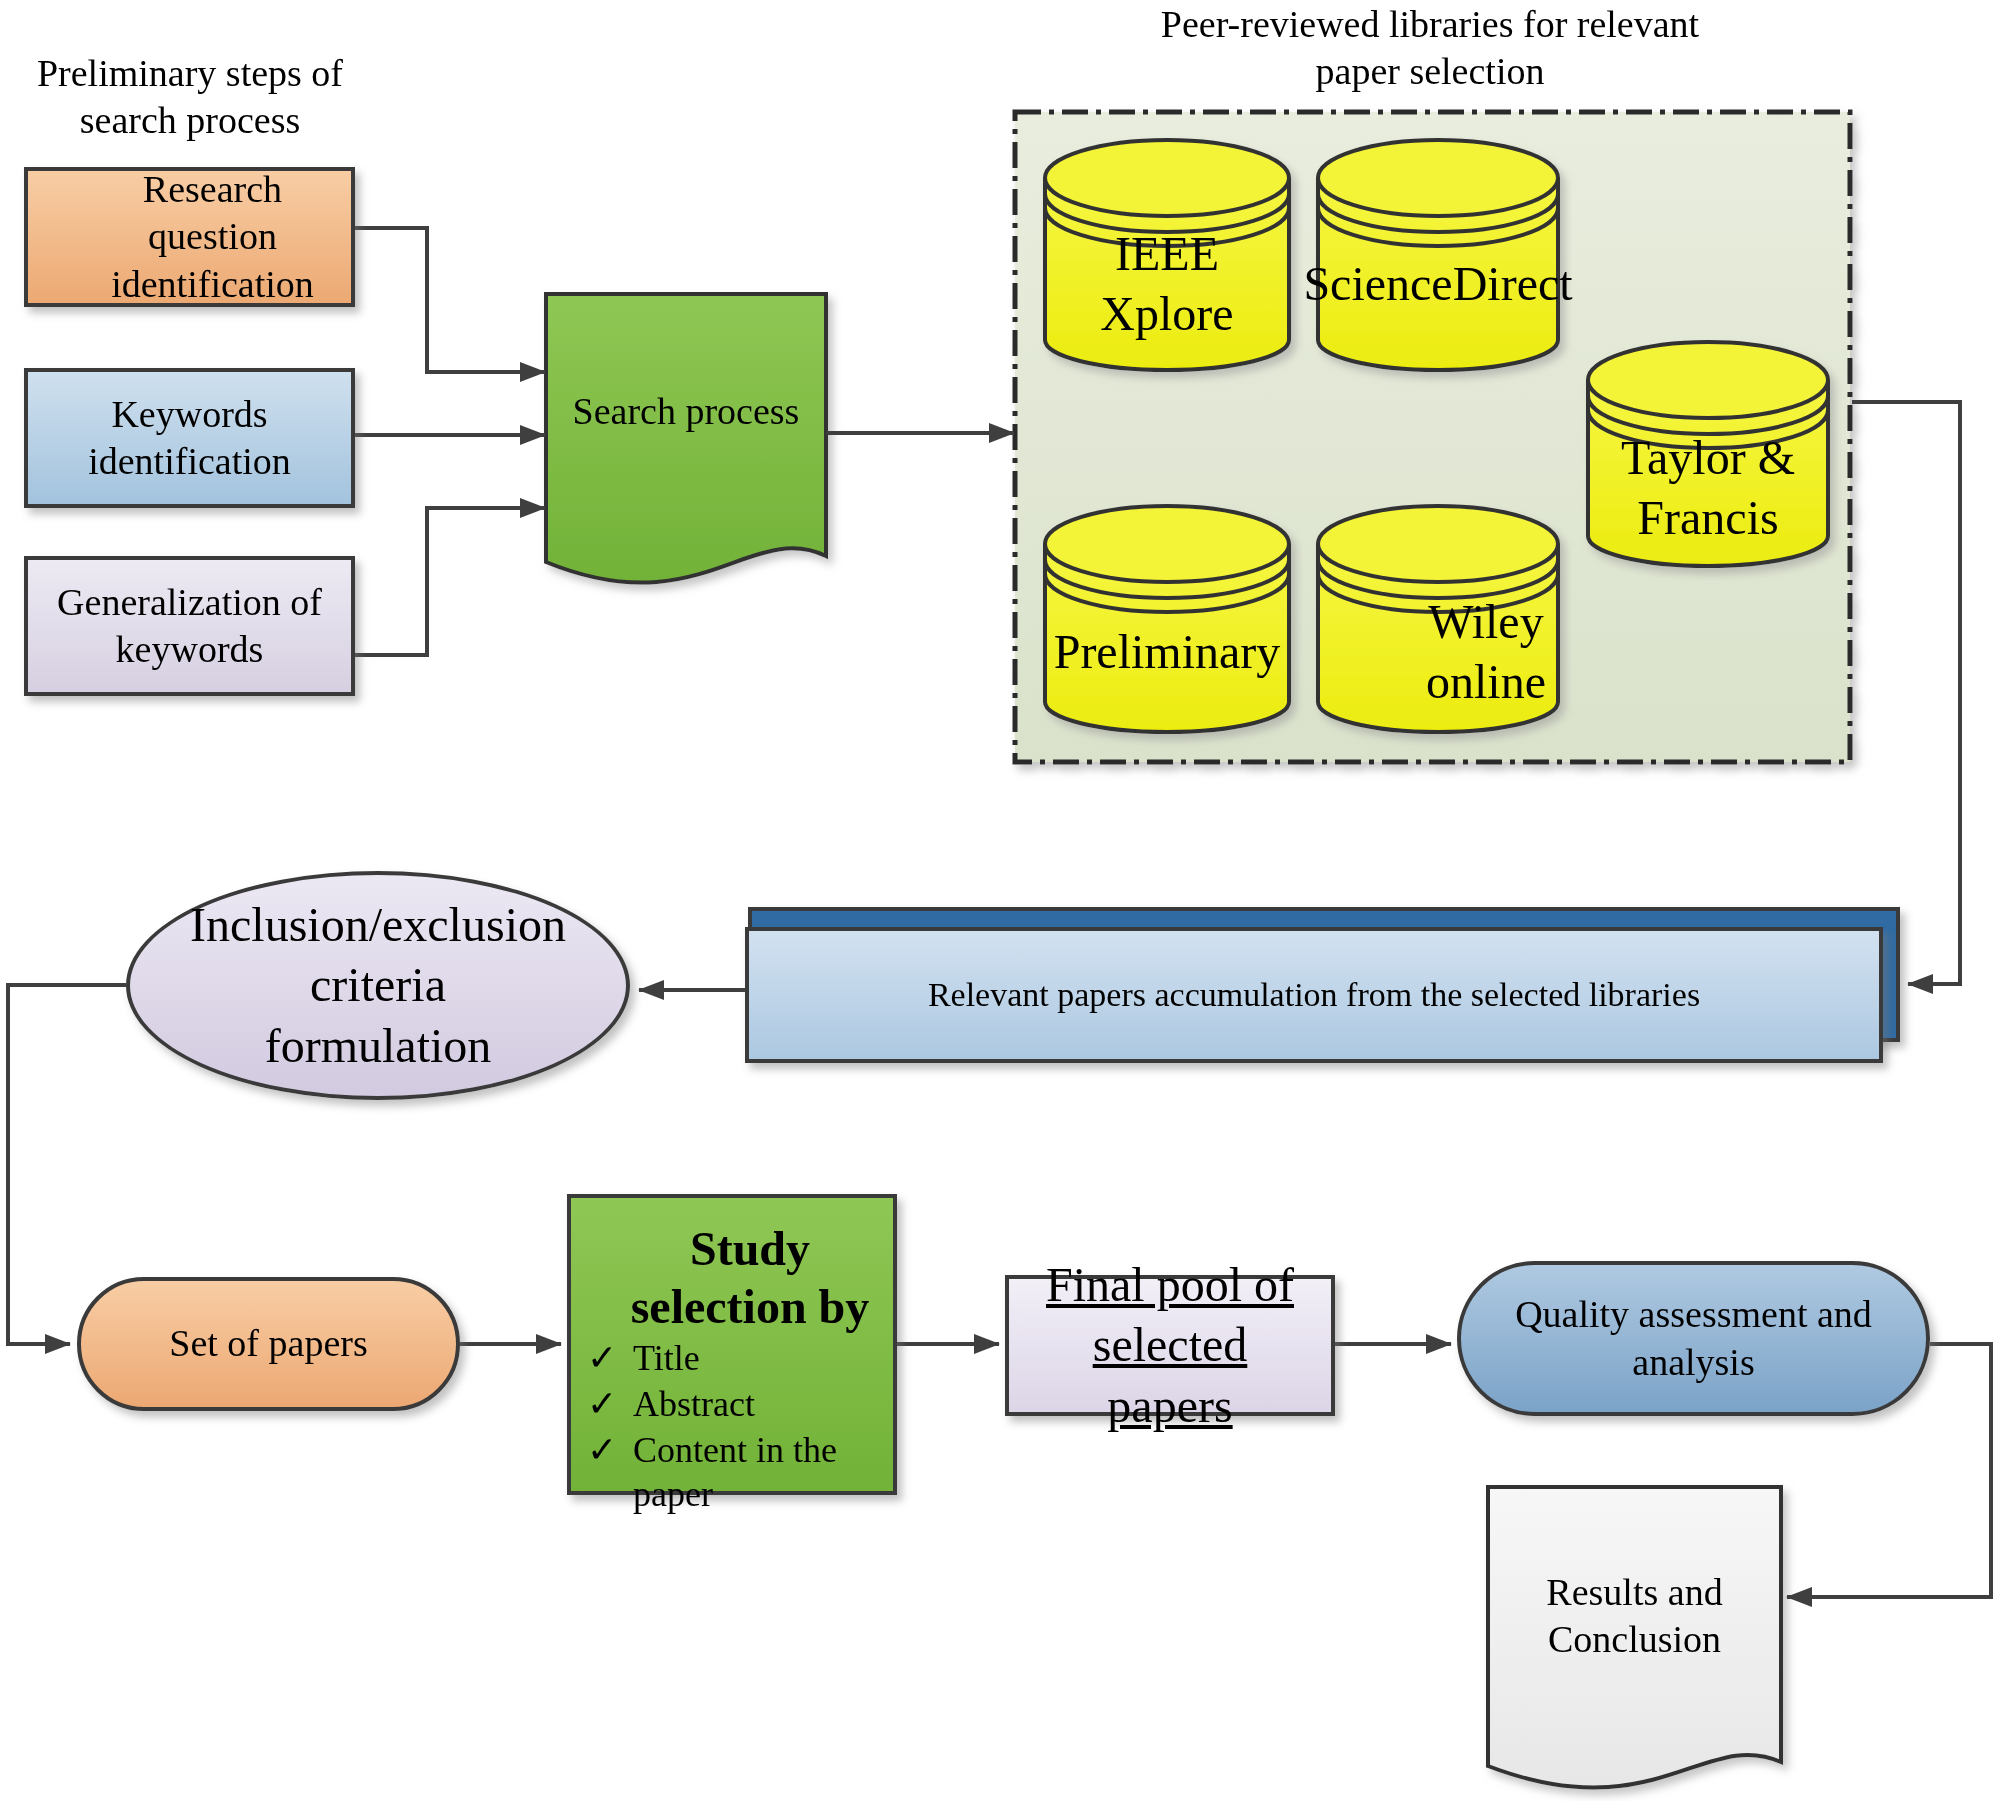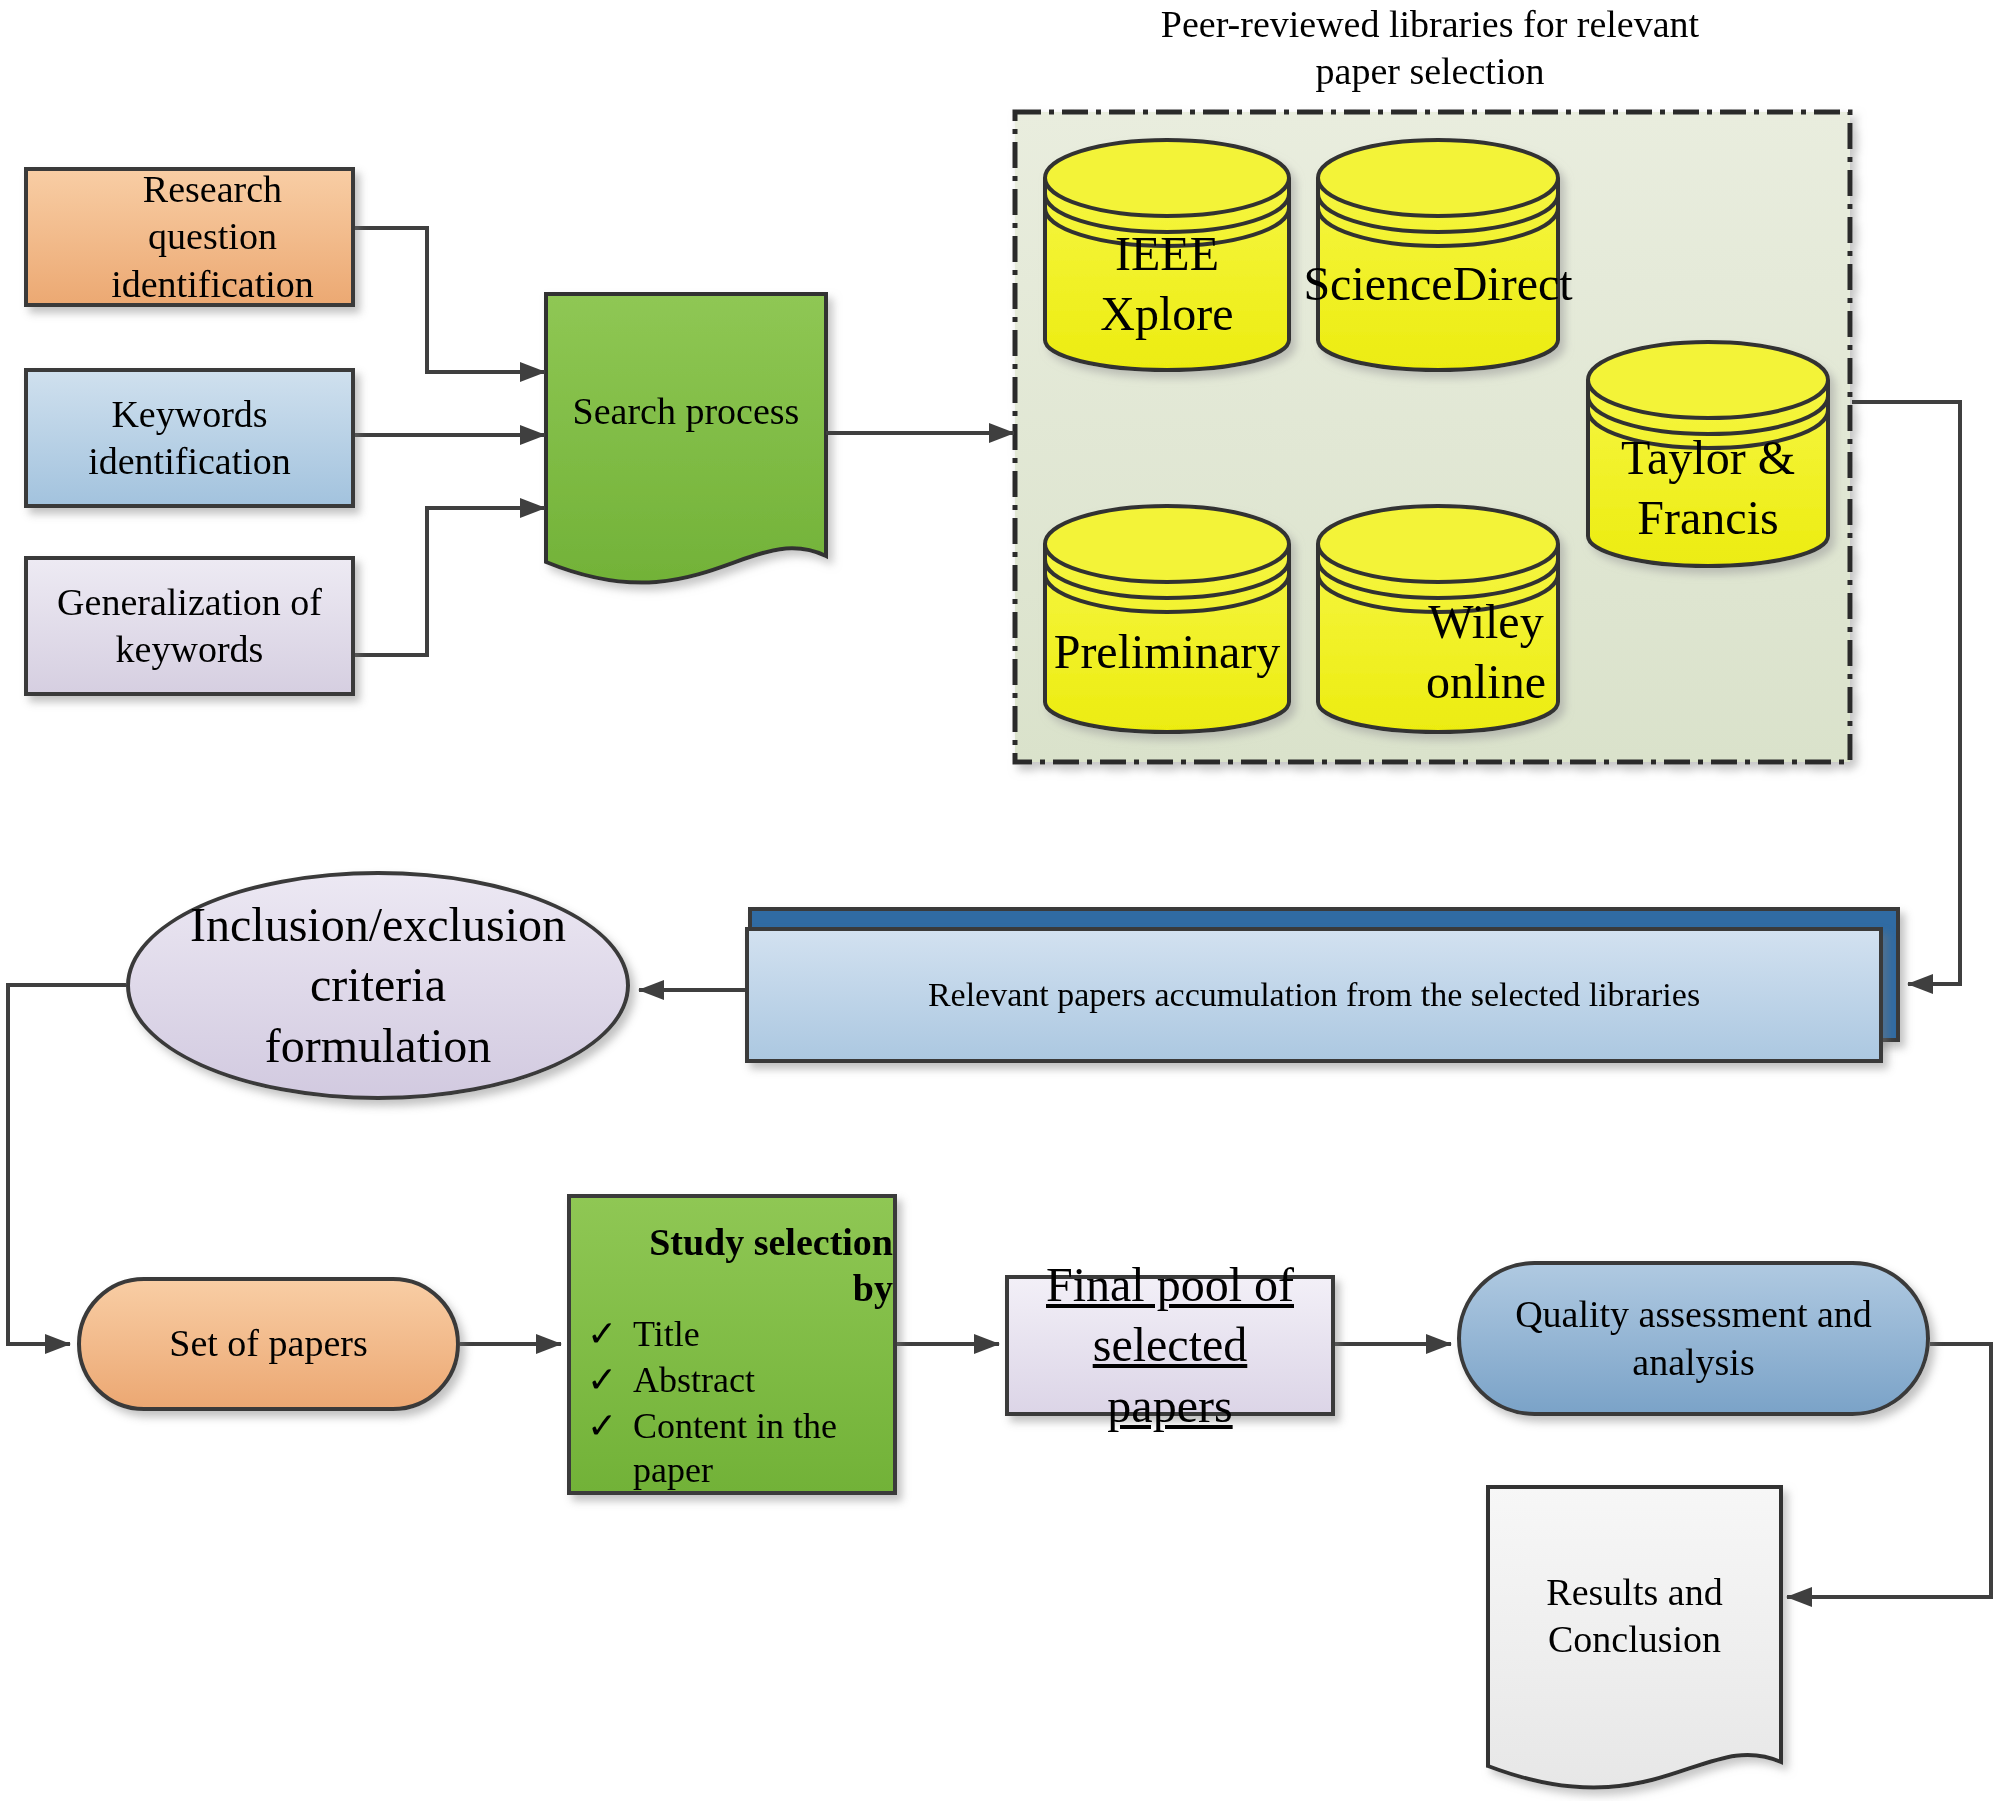--- a/index.html
+++ b/index.html
@@ -25,21 +25,21 @@
   .ellipse{border-radius:50%;background:linear-gradient(#ECE8F3,#D2CAE0);}
   .stadium-orange{border-radius:70px;background:linear-gradient(#F8CDA4,#ECA873);}
   .stadium-blue{border-radius:80px;background:linear-gradient(#AFC9E1,#7BA3C8);}
   .bar-front{background:linear-gradient(#D2E1F0,#ACC8E1);z-index:3;text-align:right;}
   .bar-back{background:#306BA3;z-index:2;}
   .box-green{background:linear-gradient(#8FC754,#72B238);}
   .box-finalpool{background:linear-gradient(#F2EFF7,#DCD5E7);text-decoration:underline;}
   .check-row{display:flex;align-items:flex-start;padding-left:16px;margin-top:2px;}
   .check-col{width:46px;flex:0 0 46px;font-size:36px;line-height:1.22;}
   .check-label{font-size:36px;line-height:1.22;text-align:left;}
-  .sel-title{font-weight:bold;font-size:38px;line-height:1.2;text-align:right;margin-top:22px;margin-left:36px;}
+  .sel-title{font-weight:bold;font-size:48px;line-height:1.2;text-align:center;margin-top:22px;margin-left:36px;}
   svg{position:absolute;left:0;top:0;z-index:1;}
 </style>
 </head>
 <body>
 
 <div id="canvas">
 
   <svg width="2005" height="1801" viewBox="0 0 2005 1801">
     <defs>
       <marker id="arrow" markerUnits="userSpaceOnUse" markerWidth="30" markerHeight="24" refX="26" refY="11" orient="auto">
@@ -115,20 +115,22 @@
       <polyline points="1852,402 1960,402 1960,984 1908,984" marker-end="url(#arrow)"></polyline>
       <polyline points="745,990 639,990" marker-end="url(#arrow)"></polyline>
       <polyline points="126,985 8,985 8,1344 70,1344" marker-end="url(#arrow)"></polyline>
       <polyline points="460,1344 561,1344" marker-end="url(#arrow)"></polyline>
       <polyline points="897,1344 999,1344" marker-end="url(#arrow)"></polyline>
       <polyline points="1335,1344 1451,1344" marker-end="url(#arrow)"></polyline>
       <polyline points="1930,1344 1991,1344 1991,1597 1787,1597" marker-end="url(#arrow)"></polyline>
     </g>
   </svg>
 
+  <div class="abs center fs38 prewrap lbl" style="left:15px;top:42px;width:350px;height:110px;">Preliminary steps of
+search process</div>
 
   <div class="abs center fs38 prewrap lbl" style="left:1080px;top:0px;width:700px;height:96px;">Peer-reviewed libraries for relevant
 paper selection</div>
 
   <div class="abs node box-orange center fs38 prewrap" style="left:24px;top:167px;width:331px;height:140px;">
     <span>Research question
 identification</span>
   </div>
   <div class="abs node box-blue center fs38 prewrap" style="left:24px;top:368px;width:331px;height:140px;">
     <span>Keywords

